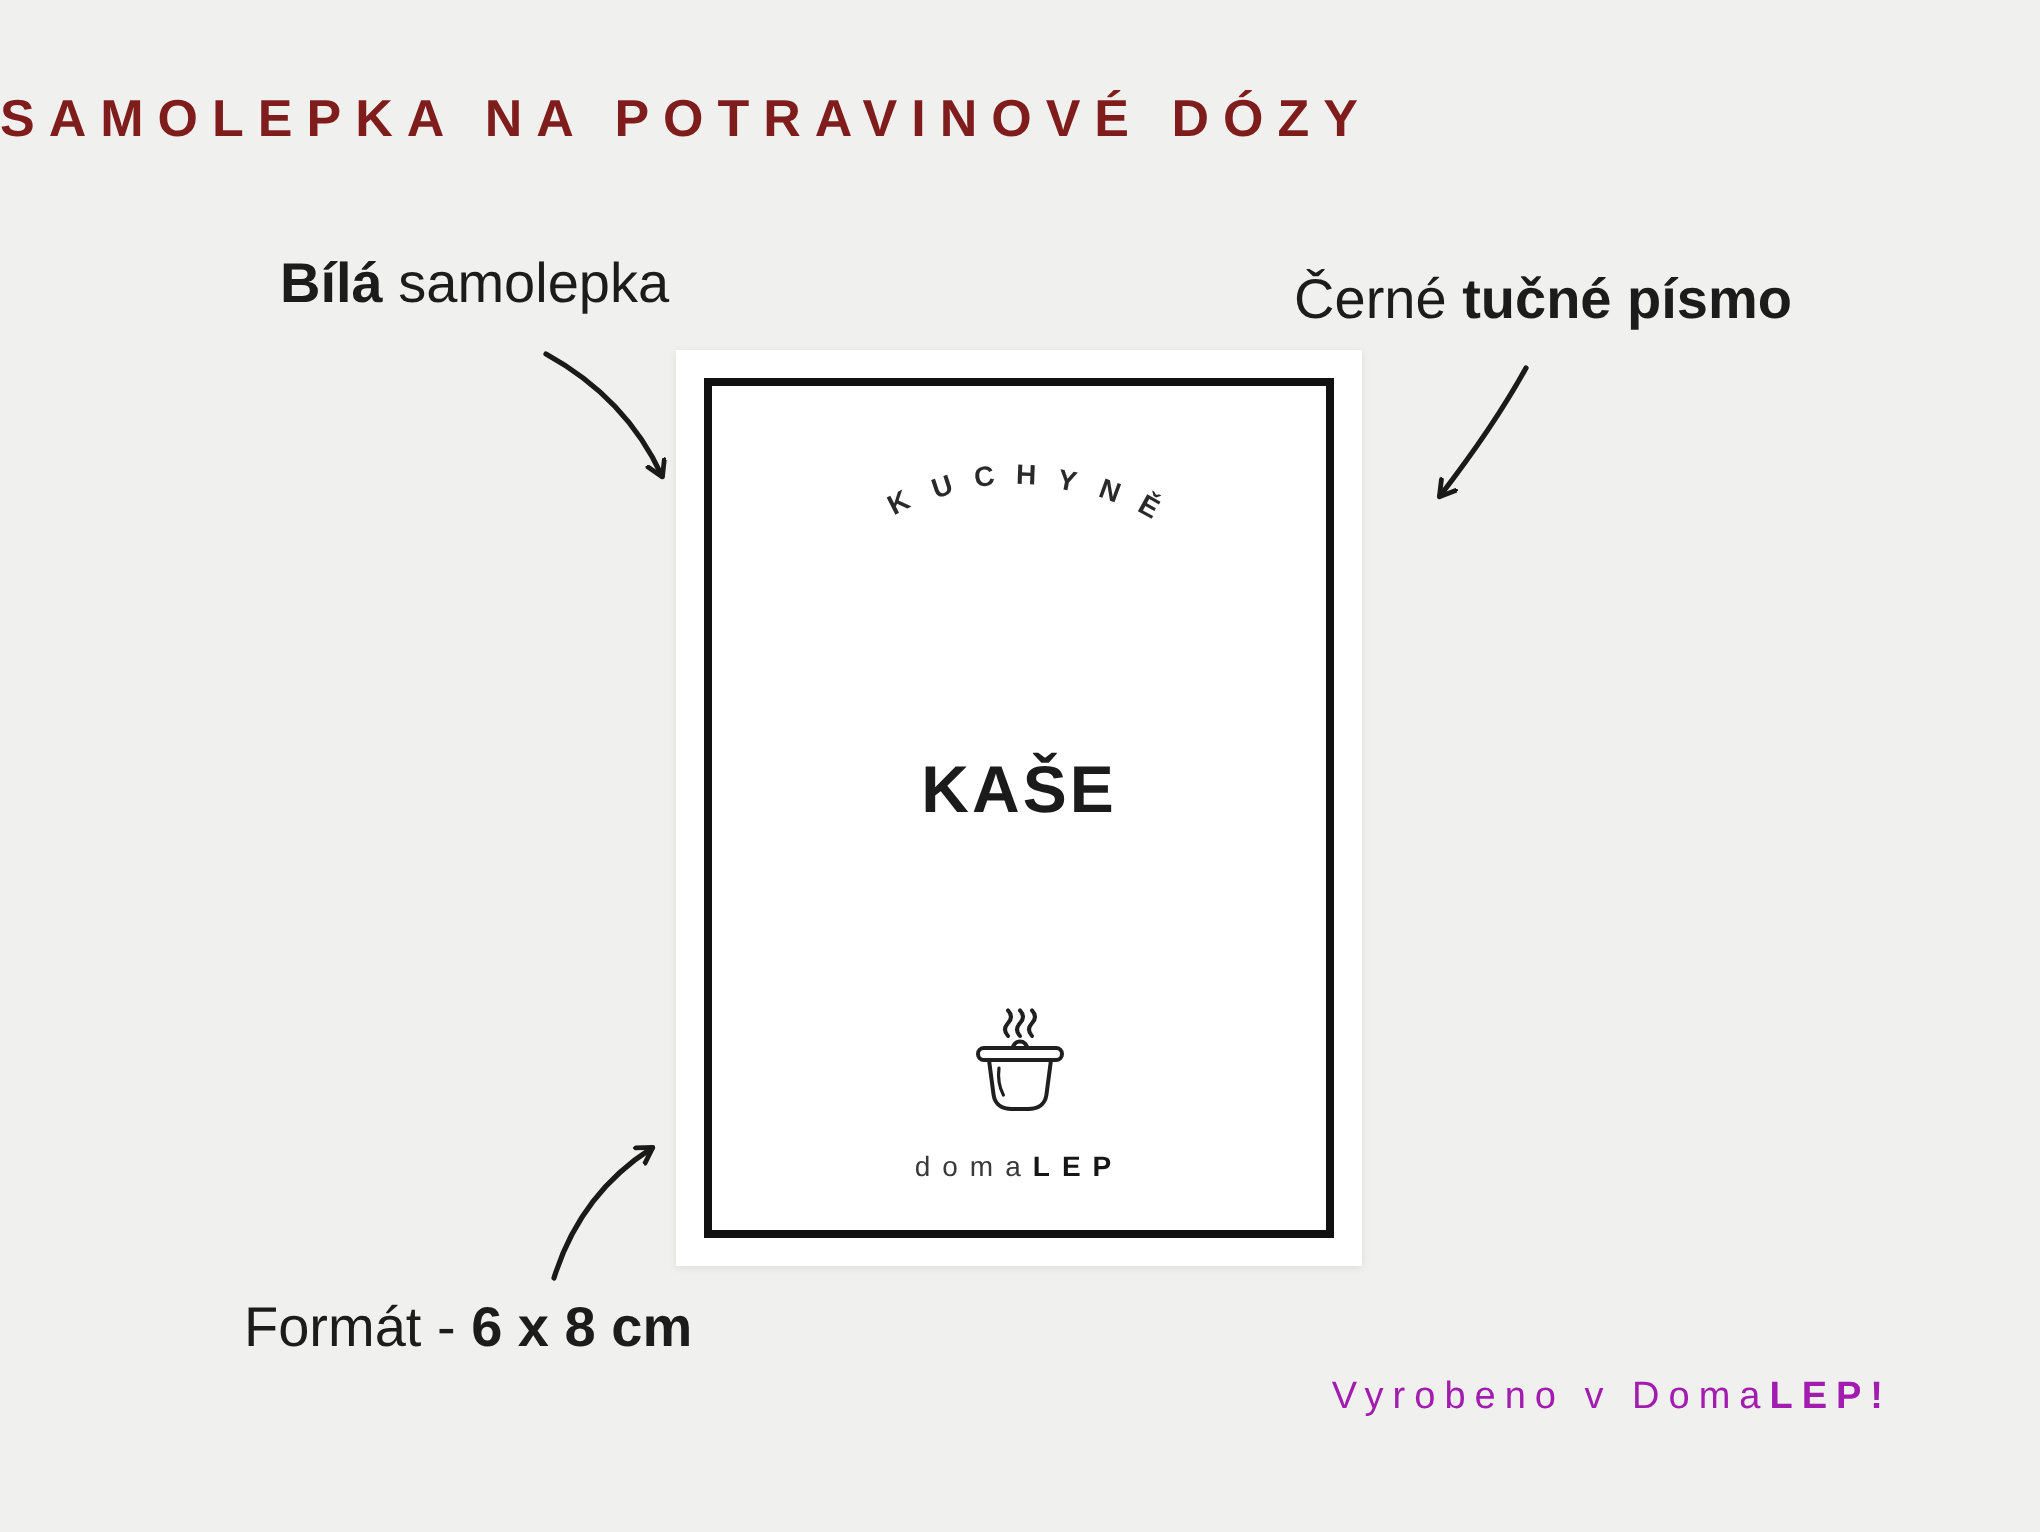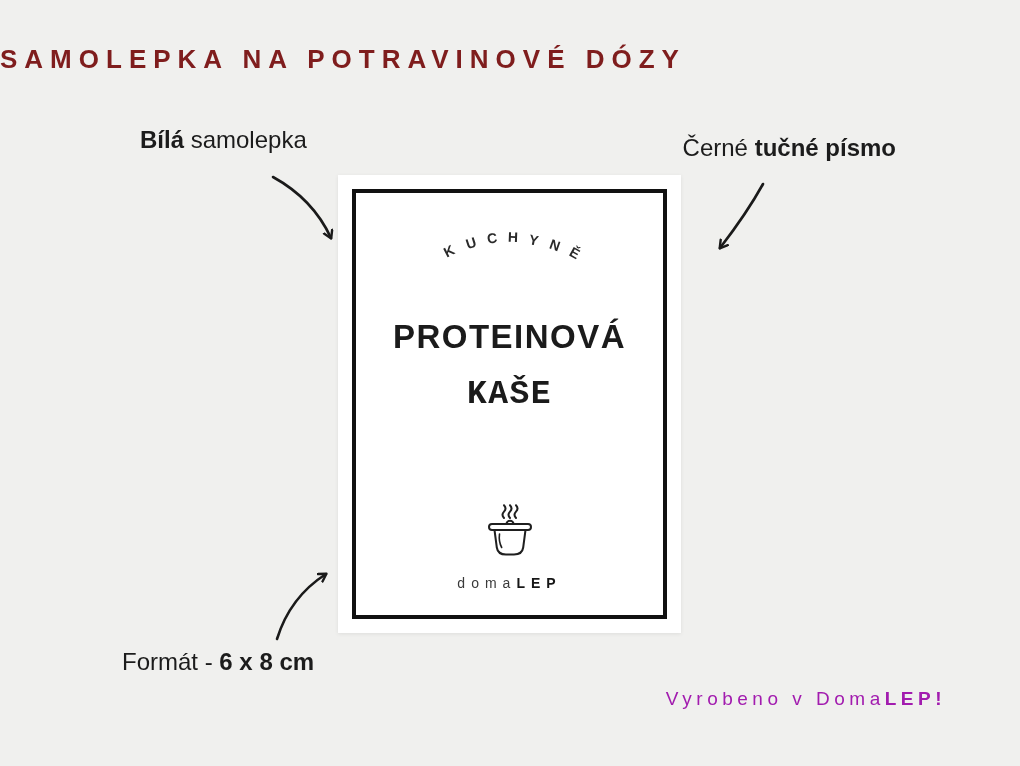--- a/index.html
+++ b/index.html
@@ -18,21 +18,21 @@
     position: absolute;
     top: 44px; left: 0; width: 100%;
     text-align: left;
     font-size: 26px;
     font-weight: 700;
     letter-spacing: 7px;
     color: #7f1d1d;
   }
 
   
-  .callout { position: absolute; font-size: 24px; color: #1c1c1c; white-space: nowrap; }
+  .callout { position: absolute; font-size: 28px; color: #1c1c1c; white-space: nowrap; }
   .callout-left   { left: 140px; top: 126px; }
   .callout-right  { right: 124px; top: 134px; }
   .callout-format { left: 122px; top: 648px; }
 
   
   .footer-credit {
     position: absolute;
     right: 74px; top: 688px;
     font-size: 19px;
     letter-spacing: 4.5px;
@@ -72,21 +72,21 @@
 
   .product-line {
     position: absolute; left: 0; width: 100%;
     text-align: center;
     font-weight: 700;
     font-size: 33px;
     letter-spacing: 1.5px;
     color: #1b1b1b;
   }
   .product-line-1 { top: 143px; }
-  .product-line-2 { top: 201px; font-family: Liberation Mono, monospace; }
+  .product-line-2 { top: 201px; }
 
   .pot-wrap { position: absolute; top: 326px; left: 0; width: 100%; text-align: center; }
   .brand-line {
     position: absolute; top: 400px; left: 0; width: 100%;
     text-align: center;
     font-size: 14px;
     letter-spacing: 6px;
     color: #3a3a3a;
   }
   .brand-line .bold { color: #161616; }
@@ -125,21 +125,20 @@
   <div class="arc-area">
     <span class="arc-letter al0">K</span>
     <span class="arc-letter al1">U</span>
     <span class="arc-letter al2">C</span>
     <span class="arc-letter al3">H</span>
     <span class="arc-letter al4">Y</span>
     <span class="arc-letter al5">N</span>
     <span class="arc-letter al6">Ě</span>
   </div>
 
-  <div class="product-line product-line-1">PROTEINOVÁ</div>
   <div class="product-line product-line-2">KAŠE</div>
 
   <div class="pot-wrap">
     <svg width="66" height="64" viewBox="0 0 66 64" fill="none" stroke="#1f1f1f" stroke-width="2" stroke-linecap="round" stroke-linejoin="round">
 
       <path d="M27,17 q-3,-3.2 0,-6.4 q3,-3.2 0,-6.4"></path>
       <path d="M33,17 q-3,-3.2 0,-6.4 q3,-3.2 0,-6.4"></path>
       <path d="M39,17 q-3,-3.2 0,-6.4 q3,-3.2 0,-6.4"></path>
 
       <path d="M29.5,23 a3.5,3.2 0 0 1 7,0"></path>

